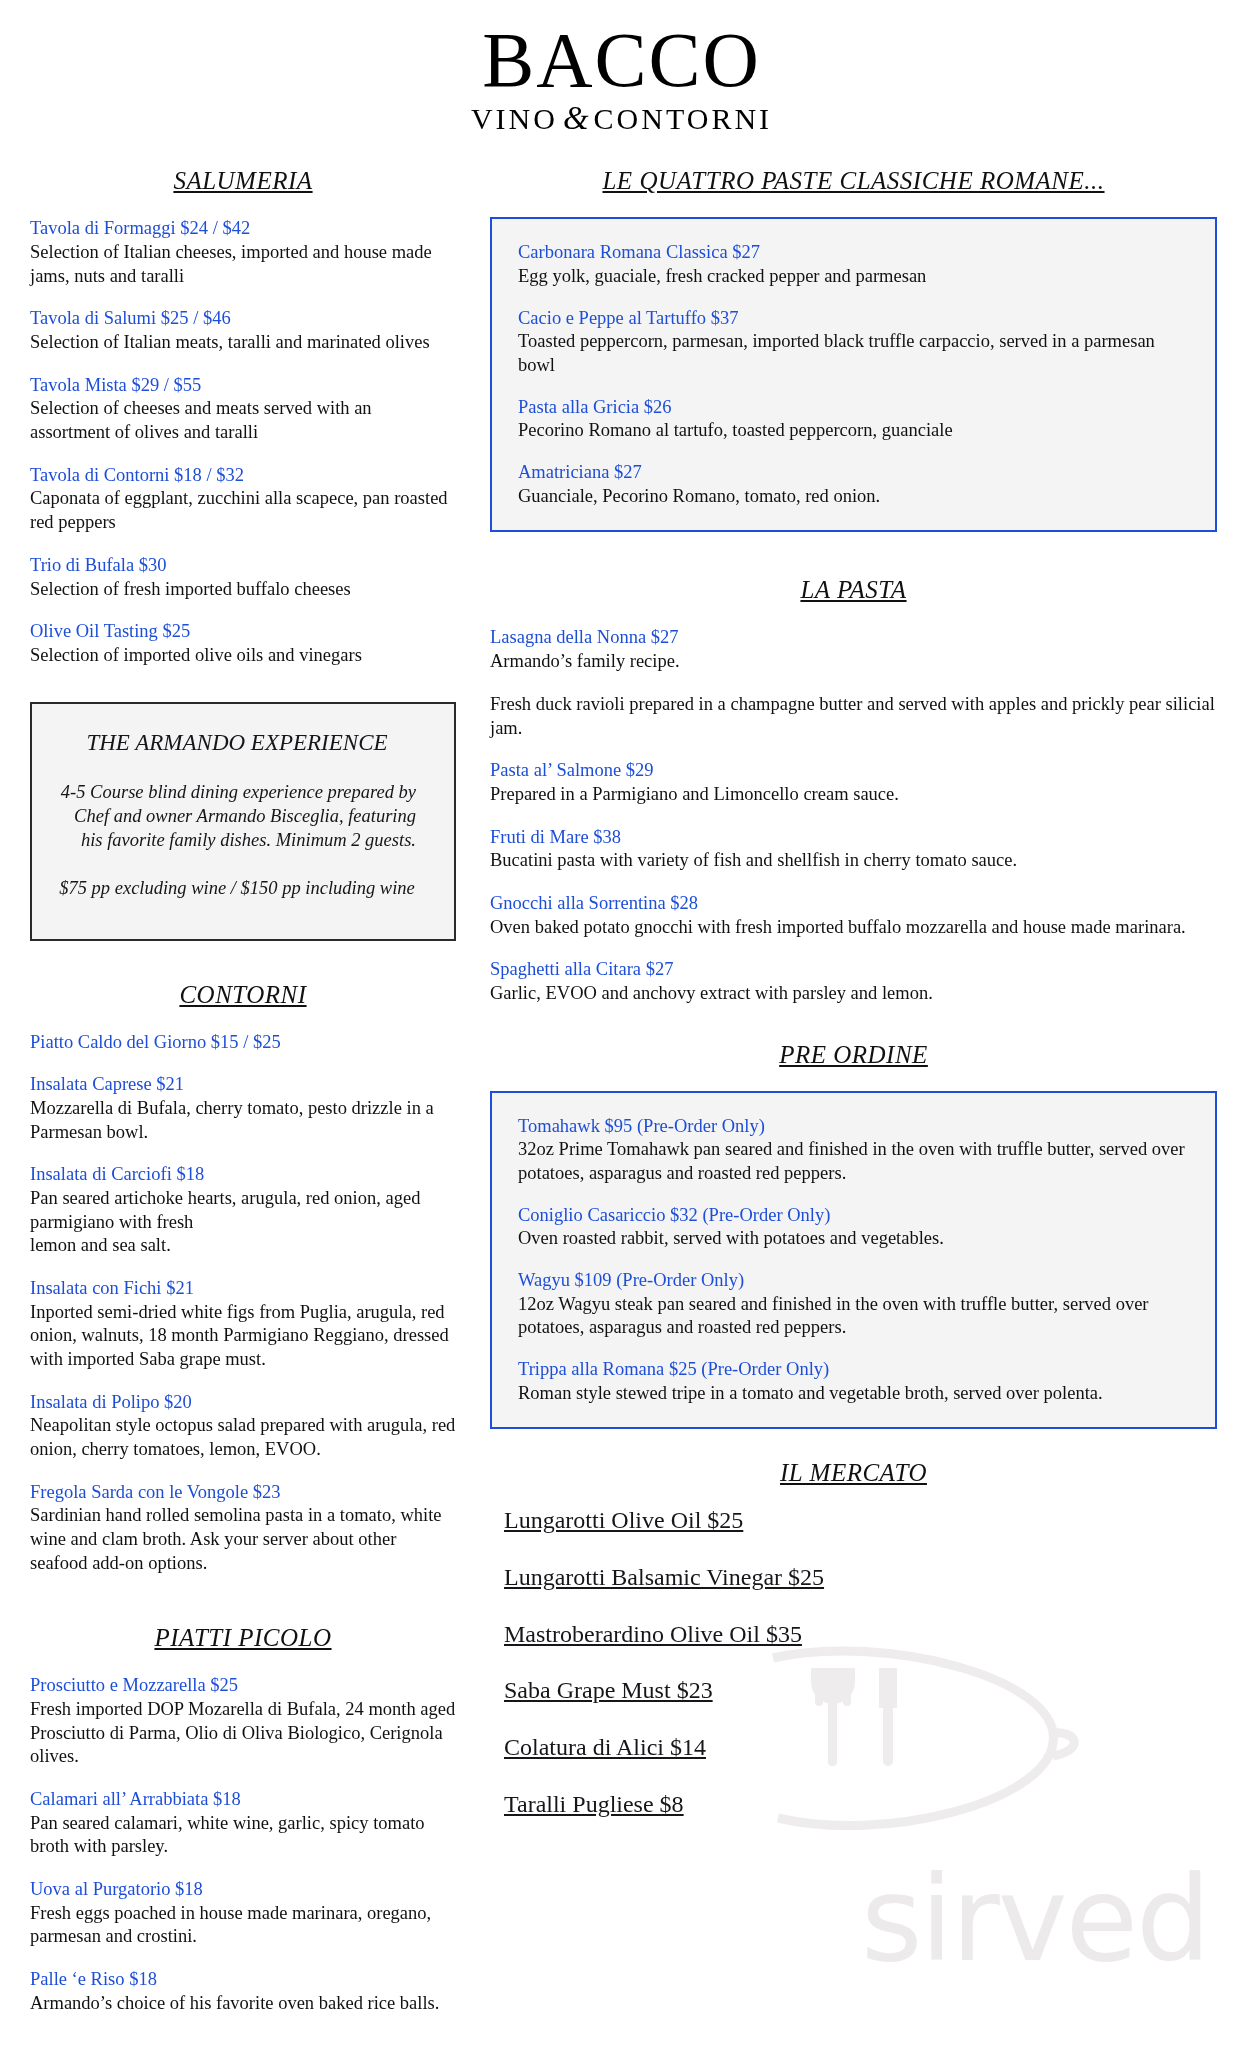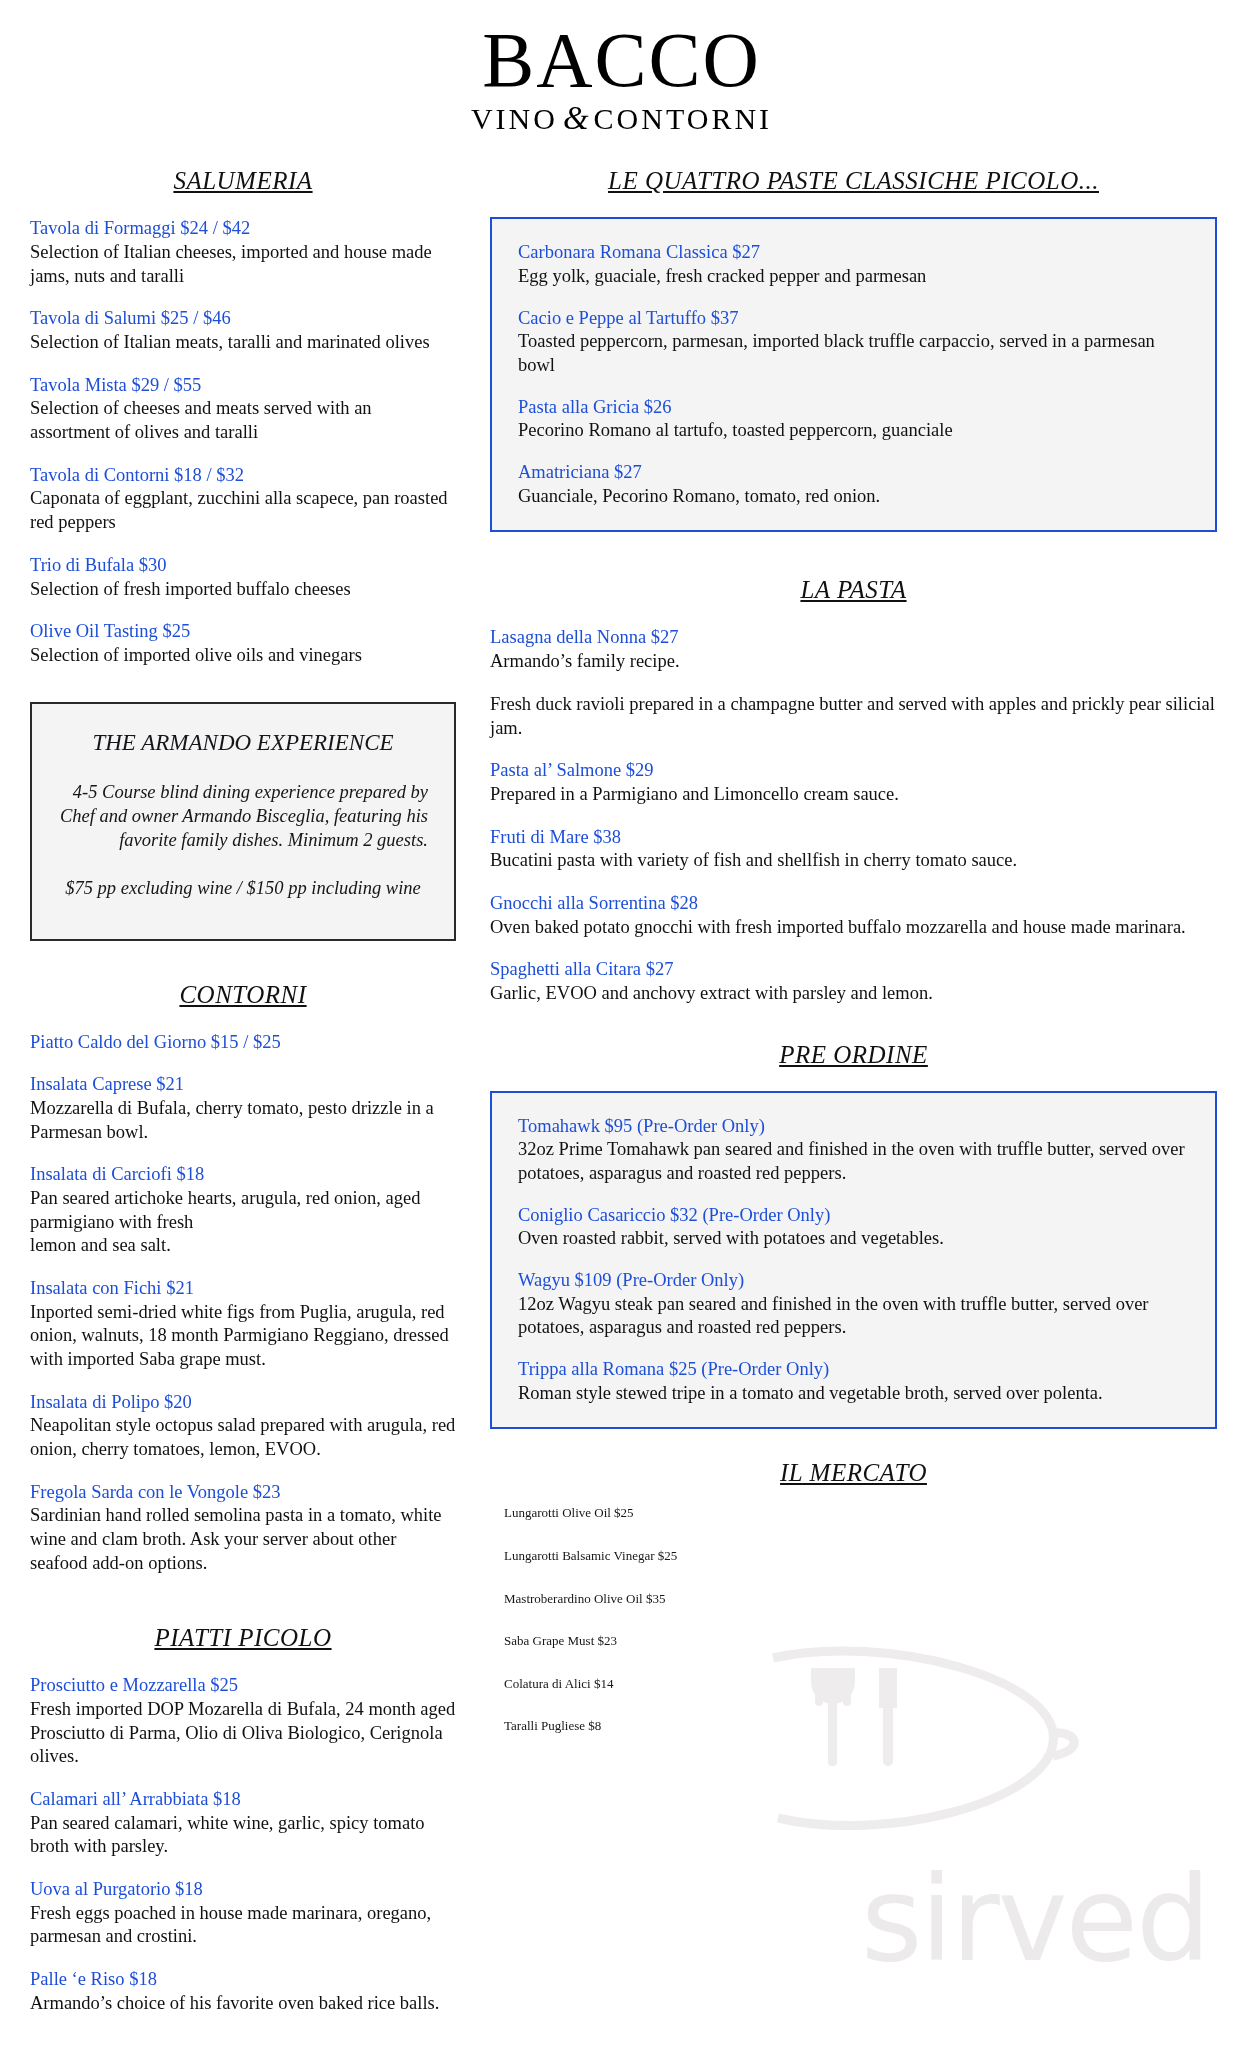--- a/index.html
+++ b/index.html
@@ -110,21 +110,21 @@
     border: 2px solid #1d4ed8;
     background: #f4f4f4;
     padding: 22px 26px 20px 26px;
   }
   .framed .item { margin-bottom: 18px; }
   .framed .item:last-child { margin-bottom: 2px; }
 
   .experience {
     border: 2px solid #2a2a2a;
     background: #f4f4f4;
-    padding: 26px 26px 40px 26px;
+    padding: 26px 38px 40px 26px;
     margin-top: 34px;
     margin-bottom: 40px;
   }
   .exp-title {
     font-style: italic;
     font-size: 23px;
     text-align: center;
     margin-bottom: 24px;
   }
   .exp-body {
@@ -140,24 +140,25 @@
     margin-top: 26px;
   }
 
   .block { margin-bottom: 8px; }
   .spacer-lg { height: 44px; }
   .spacer-md { height: 30px; }
   .spacer-sm { height: 16px; }
 
   
   .market-item {
-    font-size: 13px;
+    font-size: 24px;
     line-height: 1.28;
     margin-bottom: 26px;
     padding-left: 14px;
+    text-decoration: underline;
   }
 </style>
 </head>
 <body>
 
 <div class="page">
 
   <div class="watermark">
     <svg class="wm-logo" width="360" height="230" viewBox="0 0 360 230">
       <g fill="none" stroke="#eeecec" stroke-width="9">
@@ -271,21 +272,21 @@
         <div class="item">
           <div class="item-name">Palle ‘e Riso $18</div>
           <div class="item-desc">Armando’s choice of his favorite oven baked rice balls.</div>
         </div>
       </div>
 
     </div>
 
     <div class="col-right">
 
-      <div class="sec-title">LE QUATTRO PASTE CLASSICHE PICOLO...</div>
+      <div class="sec-title">LE QUATTRO PASTE CLASSICHE ROMANE...</div>
 
       <div class="framed">
         <div class="item">
           <div class="item-name">Carbonara Romana Classica $27</div>
           <div class="item-desc">Egg yolk, guaciale, fresh cracked pepper and parmesan</div>
         </div>
         <div class="item">
           <div class="item-name">Cacio e Peppe al Tartuffo $37</div>
           <div class="item-desc">Toasted peppercorn, parmesan, imported black truffle carpaccio, served in a parmesan bowl</div>
         </div>

